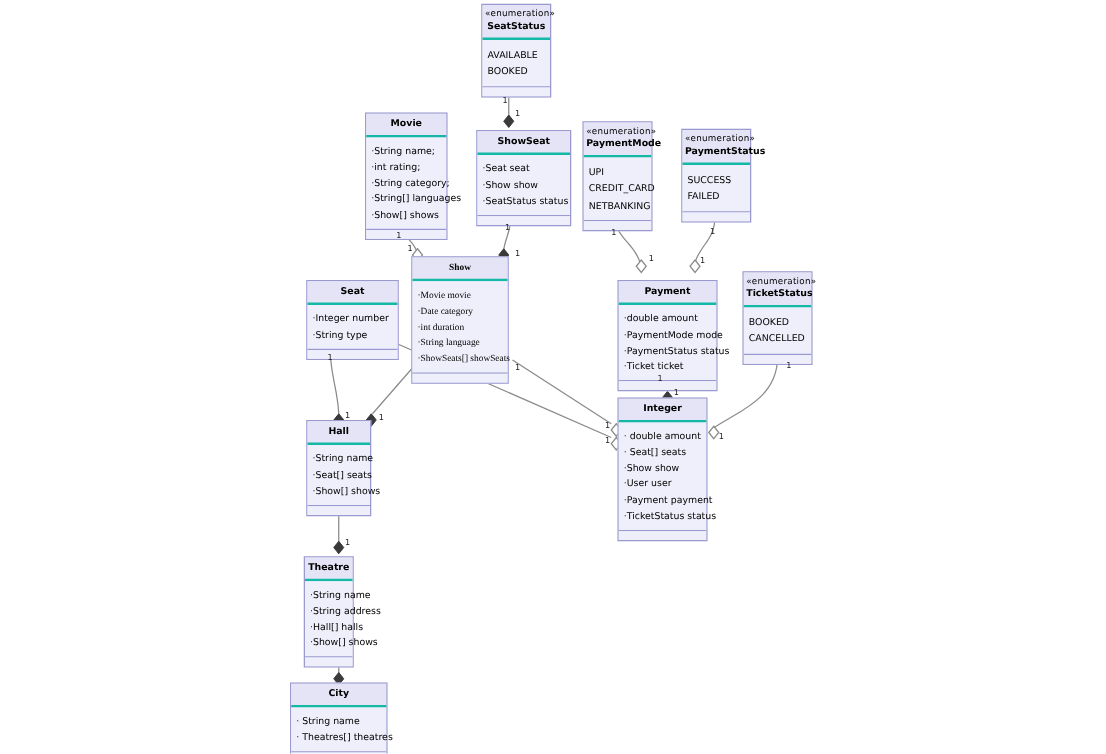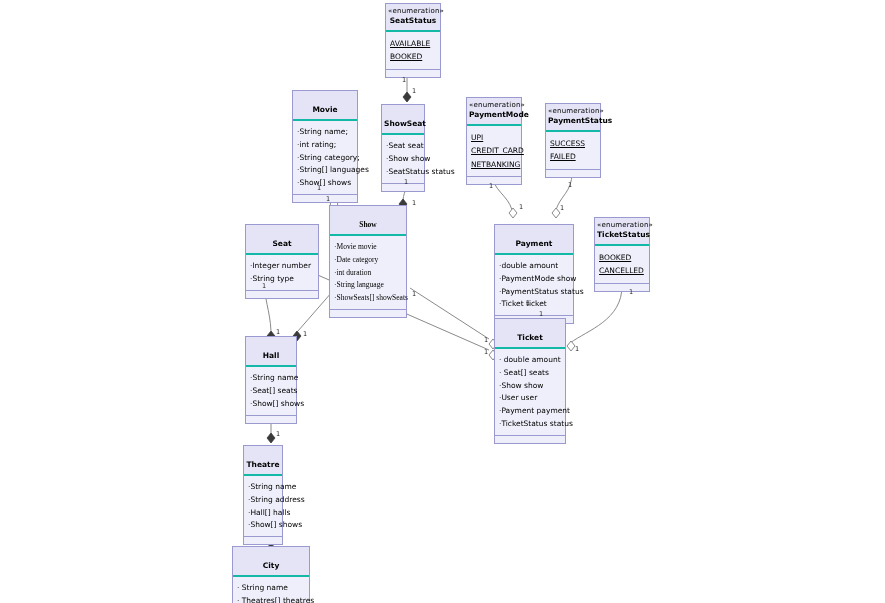--- a/index.html
+++ b/index.html
@@ -43,34 +43,34 @@
     font-size: 7px;
     font-weight: normal;
     letter-spacing: 0.2px;
   }
   .hdr .cname {
     display: block;
     font-size: 7.5px;
     font-weight: bold;
     margin-top: 2px;
   }
-  .hdr.simple .cname { margin-top: 12px; }
+  .hdr.simple .cname { margin-top: 1px; }
   .attrs {
     box-sizing: border-box;
     border-bottom: 1px solid #9a9ad0;
     background: #efeffb;
     padding: 5px 4px 5px 4px;
   }
   .attrs .row {
     font-size: 7.5px;
     line-height: 1.0;
     padding: 2.6px 0 2.6px 0;
     white-space: nowrap;
   }
-  .attrs.enumvals .row { padding: 3.0px 0; text-decoration: underline; }
+  .attrs.enumvals .row { padding: 3.0px 0; }
   .foot {
     box-sizing: border-box;
     height: 7px;
     background: #efeffb;
   }
   .mlabel {
     position: absolute;
     font-size: 6.5px;
     font-family: "DejaVu Sans", sans-serif;
     color: #222222;
@@ -151,21 +151,21 @@
     <div class="attrs">
       <div class="row">·String name;</div>
       <div class="row">·int rating;</div>
       <div class="row">·String category;</div>
       <div class="row">·String[] languages</div>
       <div class="row">·Show[] shows</div>
     </div>
     <div class="foot"></div>
   </div>
 
-  <div class="umlbox" style="left:381px; top:104px; width:44px;">
+  <div class="umlbox" style="left:381px; top:104px; width:76px;">
     <div class="hdr simple">
       <span class="cname">ShowSeat</span>
     </div>
     <div class="attrs">
       <div class="row">·Seat seat</div>
       <div class="row">·Show show</div>
       <div class="row">·SeatStatus status</div>
     </div>
     <div class="foot"></div>
   </div>
@@ -219,42 +219,42 @@
     </div>
     <div class="foot"></div>
   </div>
 
   <div class="umlbox" style="left:494px; top:224px; width:80px;">
     <div class="hdr simple">
       <span class="cname">Payment</span>
     </div>
     <div class="attrs">
       <div class="row">·double amount</div>
-      <div class="row">·PaymentMode show</div>
+      <div class="row">·PaymentMode mode</div>
       <div class="row">·PaymentStatus status</div>
       <div class="row">·Ticket ticket</div>
     </div>
     <div class="foot"></div>
   </div>
 
   <div class="umlbox" style="left:594px; top:217px; width:56px;">
     <div class="hdr">
       <span class="stereo">«enumeration»</span>
       <span class="cname">TicketStatus</span>
     </div>
     <div class="attrs enumvals">
       <div class="row">BOOKED</div>
       <div class="row">CANCELLED</div>
     </div>
     <div class="foot"></div>
   </div>
 
   <div class="umlbox" style="left:494px; top:318px; width:72px;">
     <div class="hdr simple">
-      <span class="cname">Ticket</span>
+      <span class="cname">Integer</span>
     </div>
     <div class="attrs">
       <div class="row">· double amount</div>
       <div class="row">· Seat[] seats</div>
       <div class="row">·Show show</div>
       <div class="row">·User user</div>
       <div class="row">·Payment payment</div>
       <div class="row">·TicketStatus status</div>
     </div>
     <div class="foot"></div>

